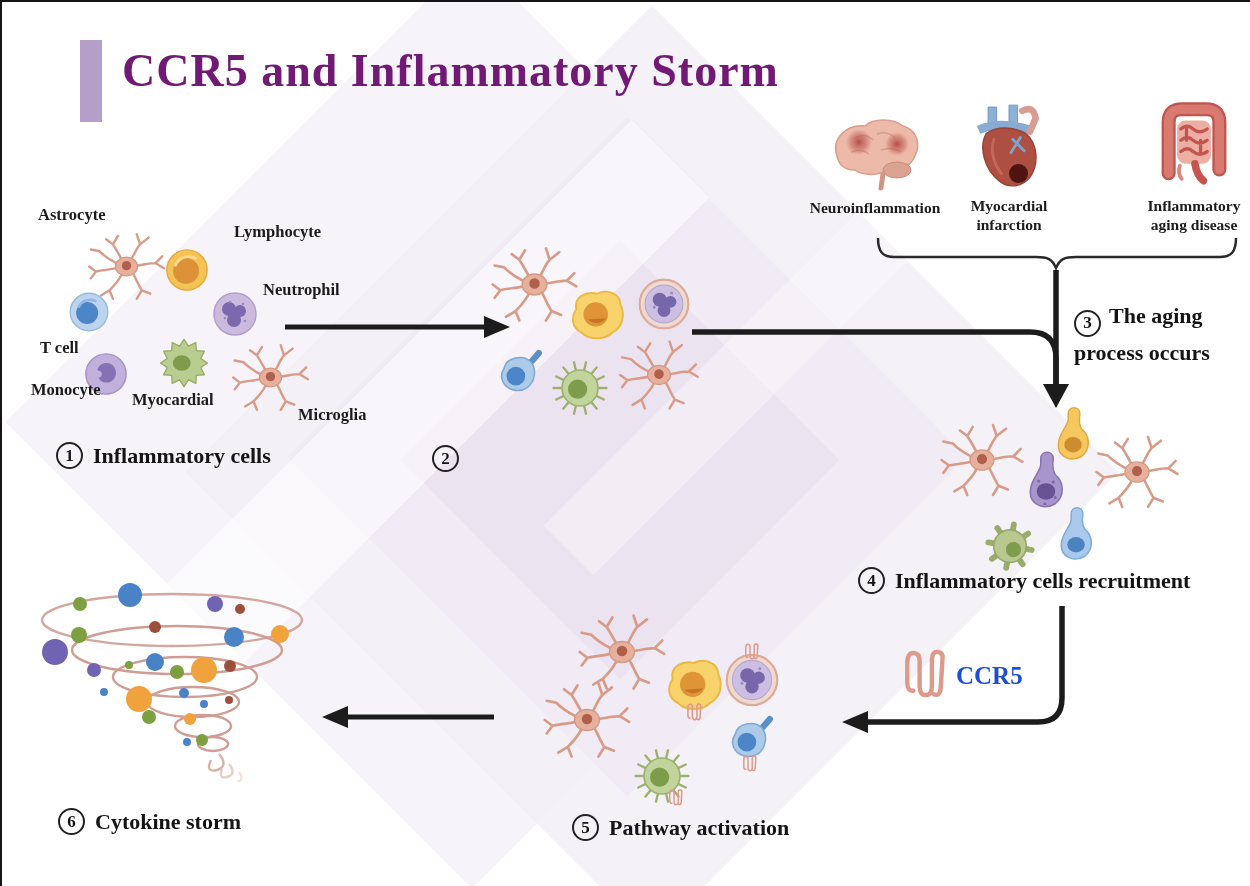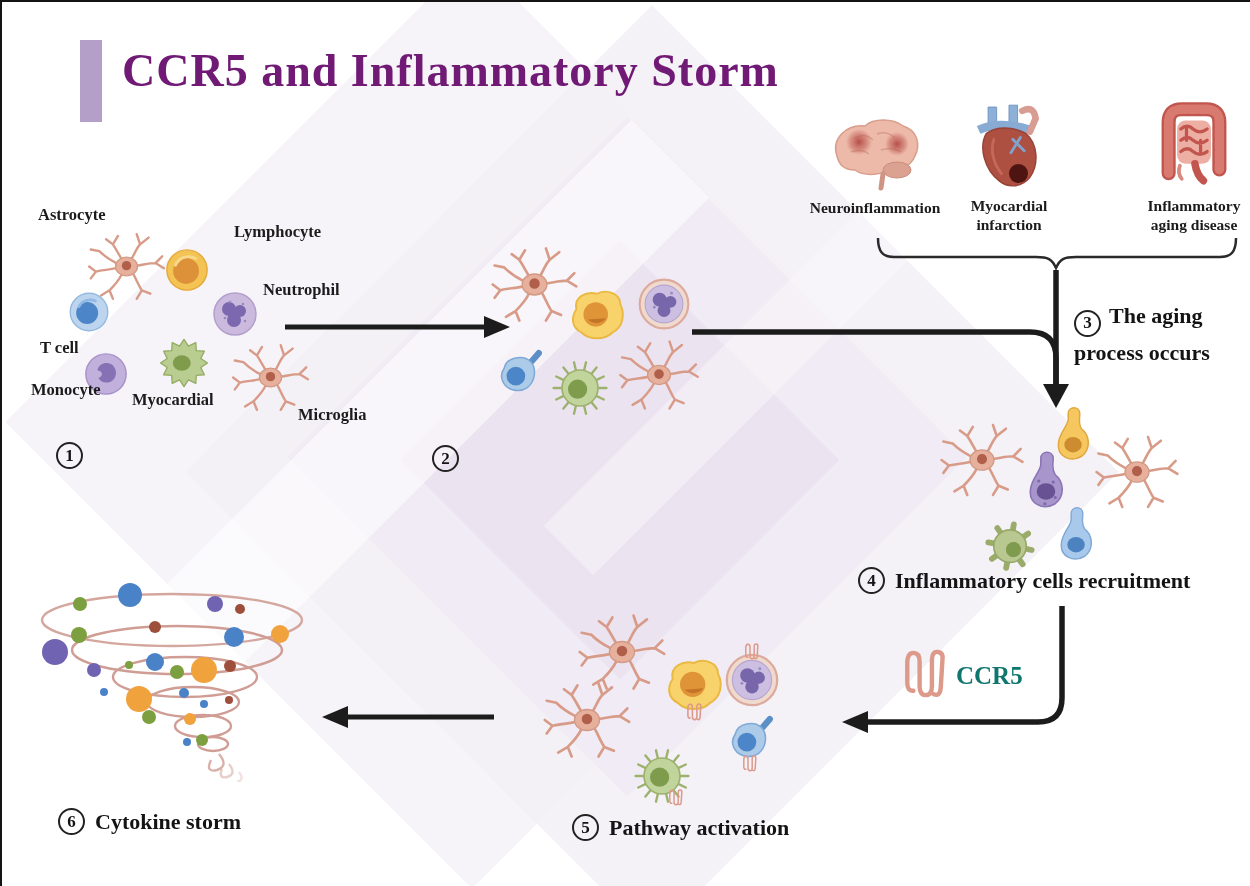--- a/index.html
+++ b/index.html
@@ -18,21 +18,21 @@
                line-height:1.22;margin-top:5px;}
   .cell-label{position:absolute;font-weight:bold;font-size:16.5px;color:#1b1b1b;white-space:nowrap;}
   .step{position:absolute;display:flex;align-items:center;gap:10px;
         font-weight:bold;font-size:22px;color:#141414;white-space:nowrap;}
   .num{width:27px;height:27px;border:2.5px solid #222;border-radius:50%;
        display:inline-flex;align-items:center;justify-content:center;
        font-weight:bold;font-size:17px;flex:none;box-sizing:border-box;background:transparent;}
   .step3{position:absolute;left:1072px;top:298px;width:192px;
          font-weight:bold;font-size:22px;color:#141414;line-height:1.45;}
   .step3 .num{vertical-align:-5px;margin-right:8px;}
-  .ccr5-label{position:absolute;left:954px;top:660px;font-weight:bold;font-size:25px;color:#0f766e;}
+  .ccr5-label{position:absolute;left:954px;top:660px;font-weight:bold;font-size:25px;color:#1d4ed8;}
   svg.icon{display:block;}
 </style>
 </head>
 <body>
 
 <div id="stage">
 
   <div class="diamond" style="left:140px;top:90px;width:660px;height:660px;background:#f7f4f9;"></div>
   <div class="diamond" style="left:320px;top:140px;width:660px;height:660px;background:rgba(242,238,246,0.85);"></div>
   <div class="diamond" style="left:385px;top:215px;width:480px;height:480px;background:#f0ebf4;"></div>
@@ -270,20 +270,21 @@
   <div class="cell-label" style="left:36px;top:203px;z-index:3;">Astrocyte</div>
   <div class="cell-label" style="left:200px;top:220px;z-index:3;margin-left:32px;">Lymphocyte</div>
   <div class="cell-label" style="left:261px;top:278px;z-index:3;">Neutrophil</div>
   <div class="cell-label" style="left:38px;top:336px;z-index:3;">T cell</div>
   <div class="cell-label" style="left:29px;top:378px;z-index:3;">Monocyte</div>
   <div class="cell-label" style="left:130px;top:388px;z-index:3;">Myocardial</div>
   <div class="cell-label" style="left:296px;top:403px;z-index:3;">Microglia</div>
 
   <div class="step" style="left:54px;top:440px;z-index:3;">
     <span class="num">1</span>
+    <span>Inflammatory cells</span>
   </div>
 
   <svg class="abs icon" style="left:485px;top:235px;z-index:2;" width="95" height="95">
       <use href="#sym-branched"></use>
     </svg>
   <svg class="abs icon" style="left:564px;top:284px;z-index:2;" width="62" height="62">
       <use href="#sym-yellow-active"></use>
     </svg>
   <svg class="abs icon" style="left:635px;top:275px;z-index:2;" width="54" height="54">
       <use href="#sym-neutrophil-ring"></use>

